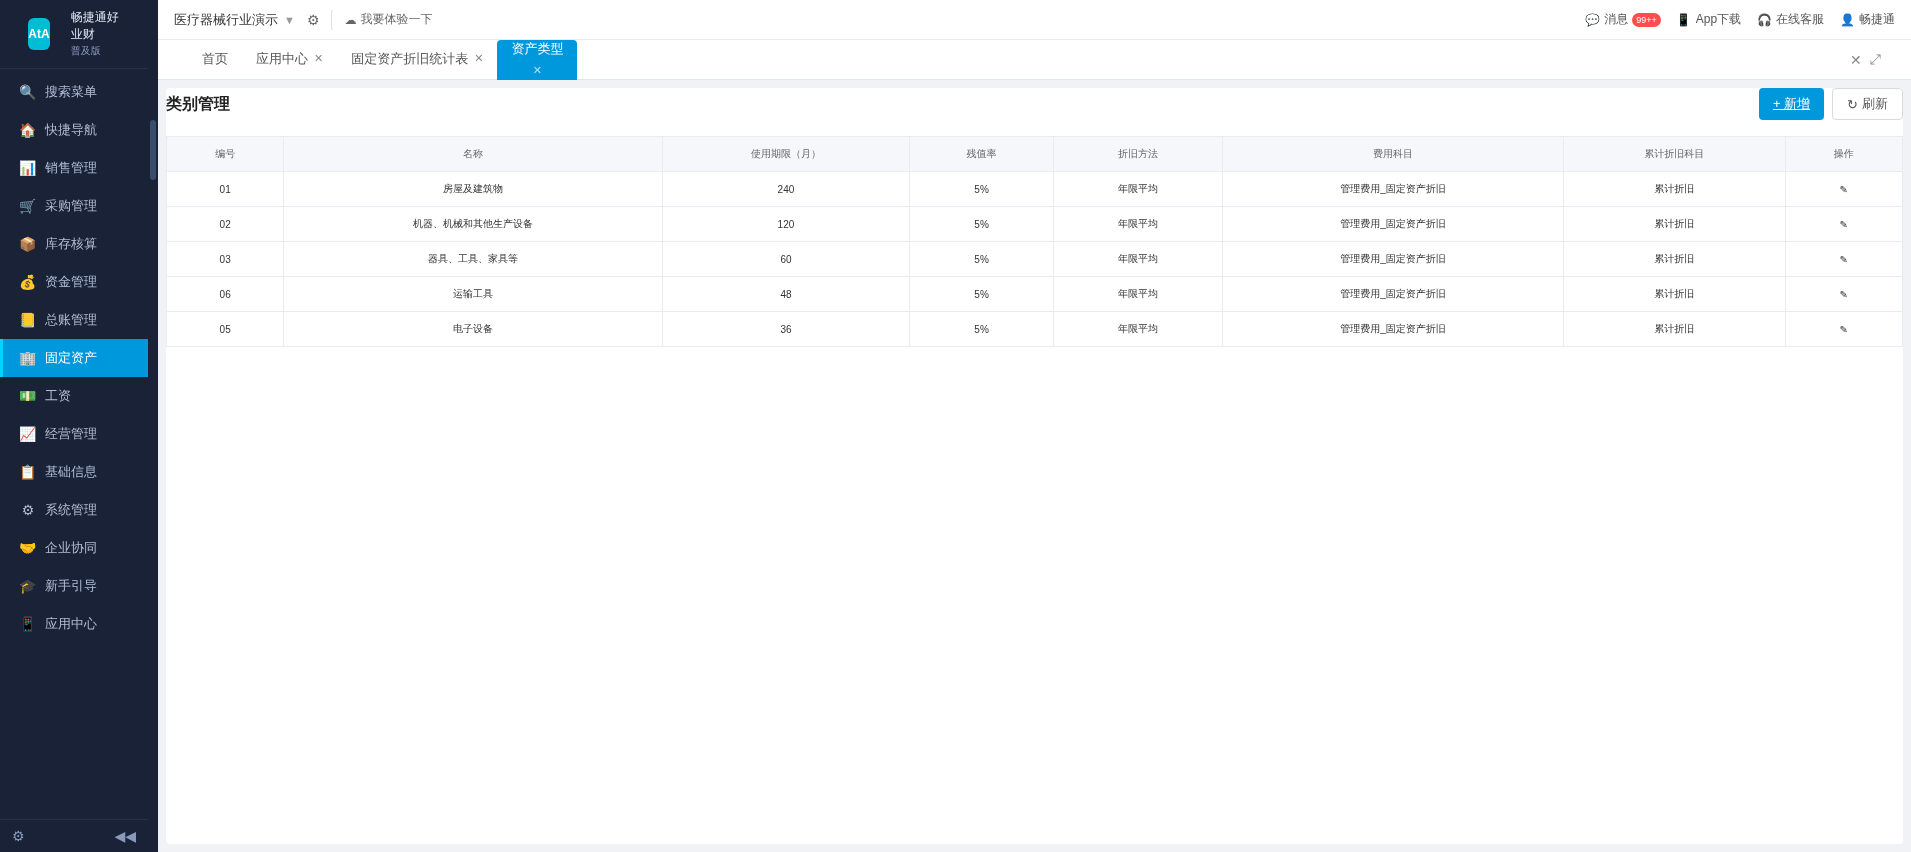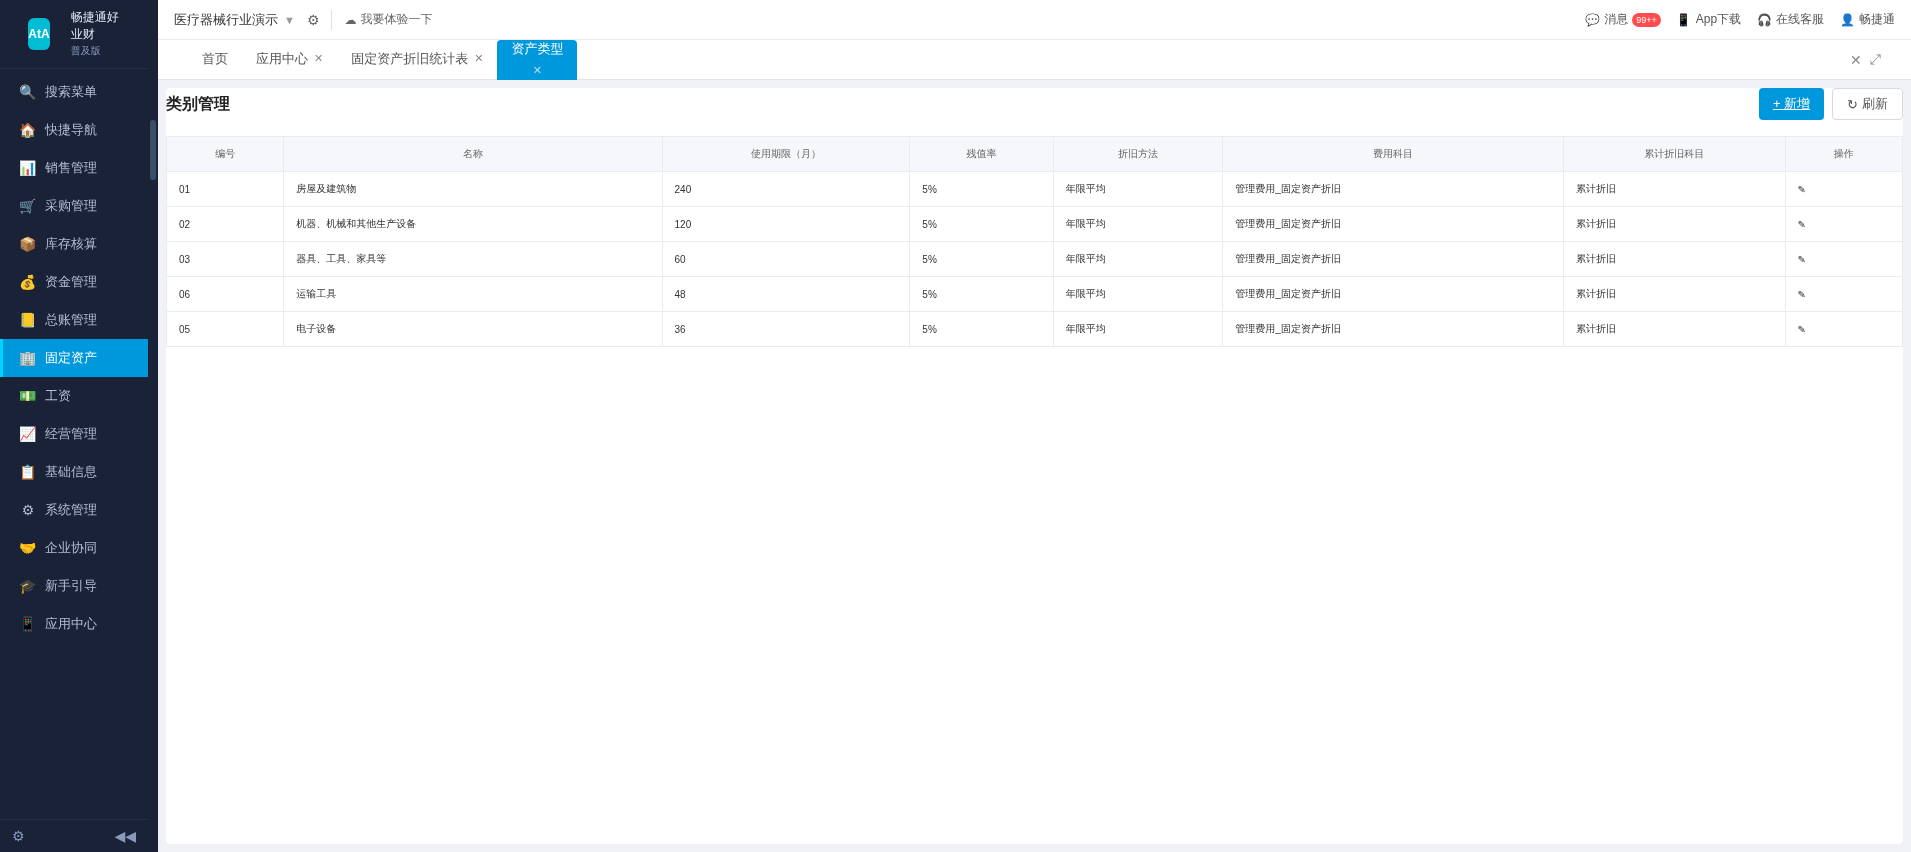--- a/index.html
+++ b/index.html
@@ -178,20 +178,21 @@
       color: #666;
       font-weight: 500;
       padding: 10px 12px;
       border: 1px solid #e8ecf0;
       text-align: center;
     }
     .data-table td {
       padding: 10px 12px;
       border: 1px solid #e8ecf0;
       color: #333;
+      text-align: center;
     }
     .td-name { text-align: left; }
     .td-code { color: #0098dd; }
     .td-expense { color: #0098dd; }
     .td-accum { color: #0098dd; }
     .td-edit { color: #0098dd; cursor: pointer; }
   </style>
 </head>
 <body>
 

